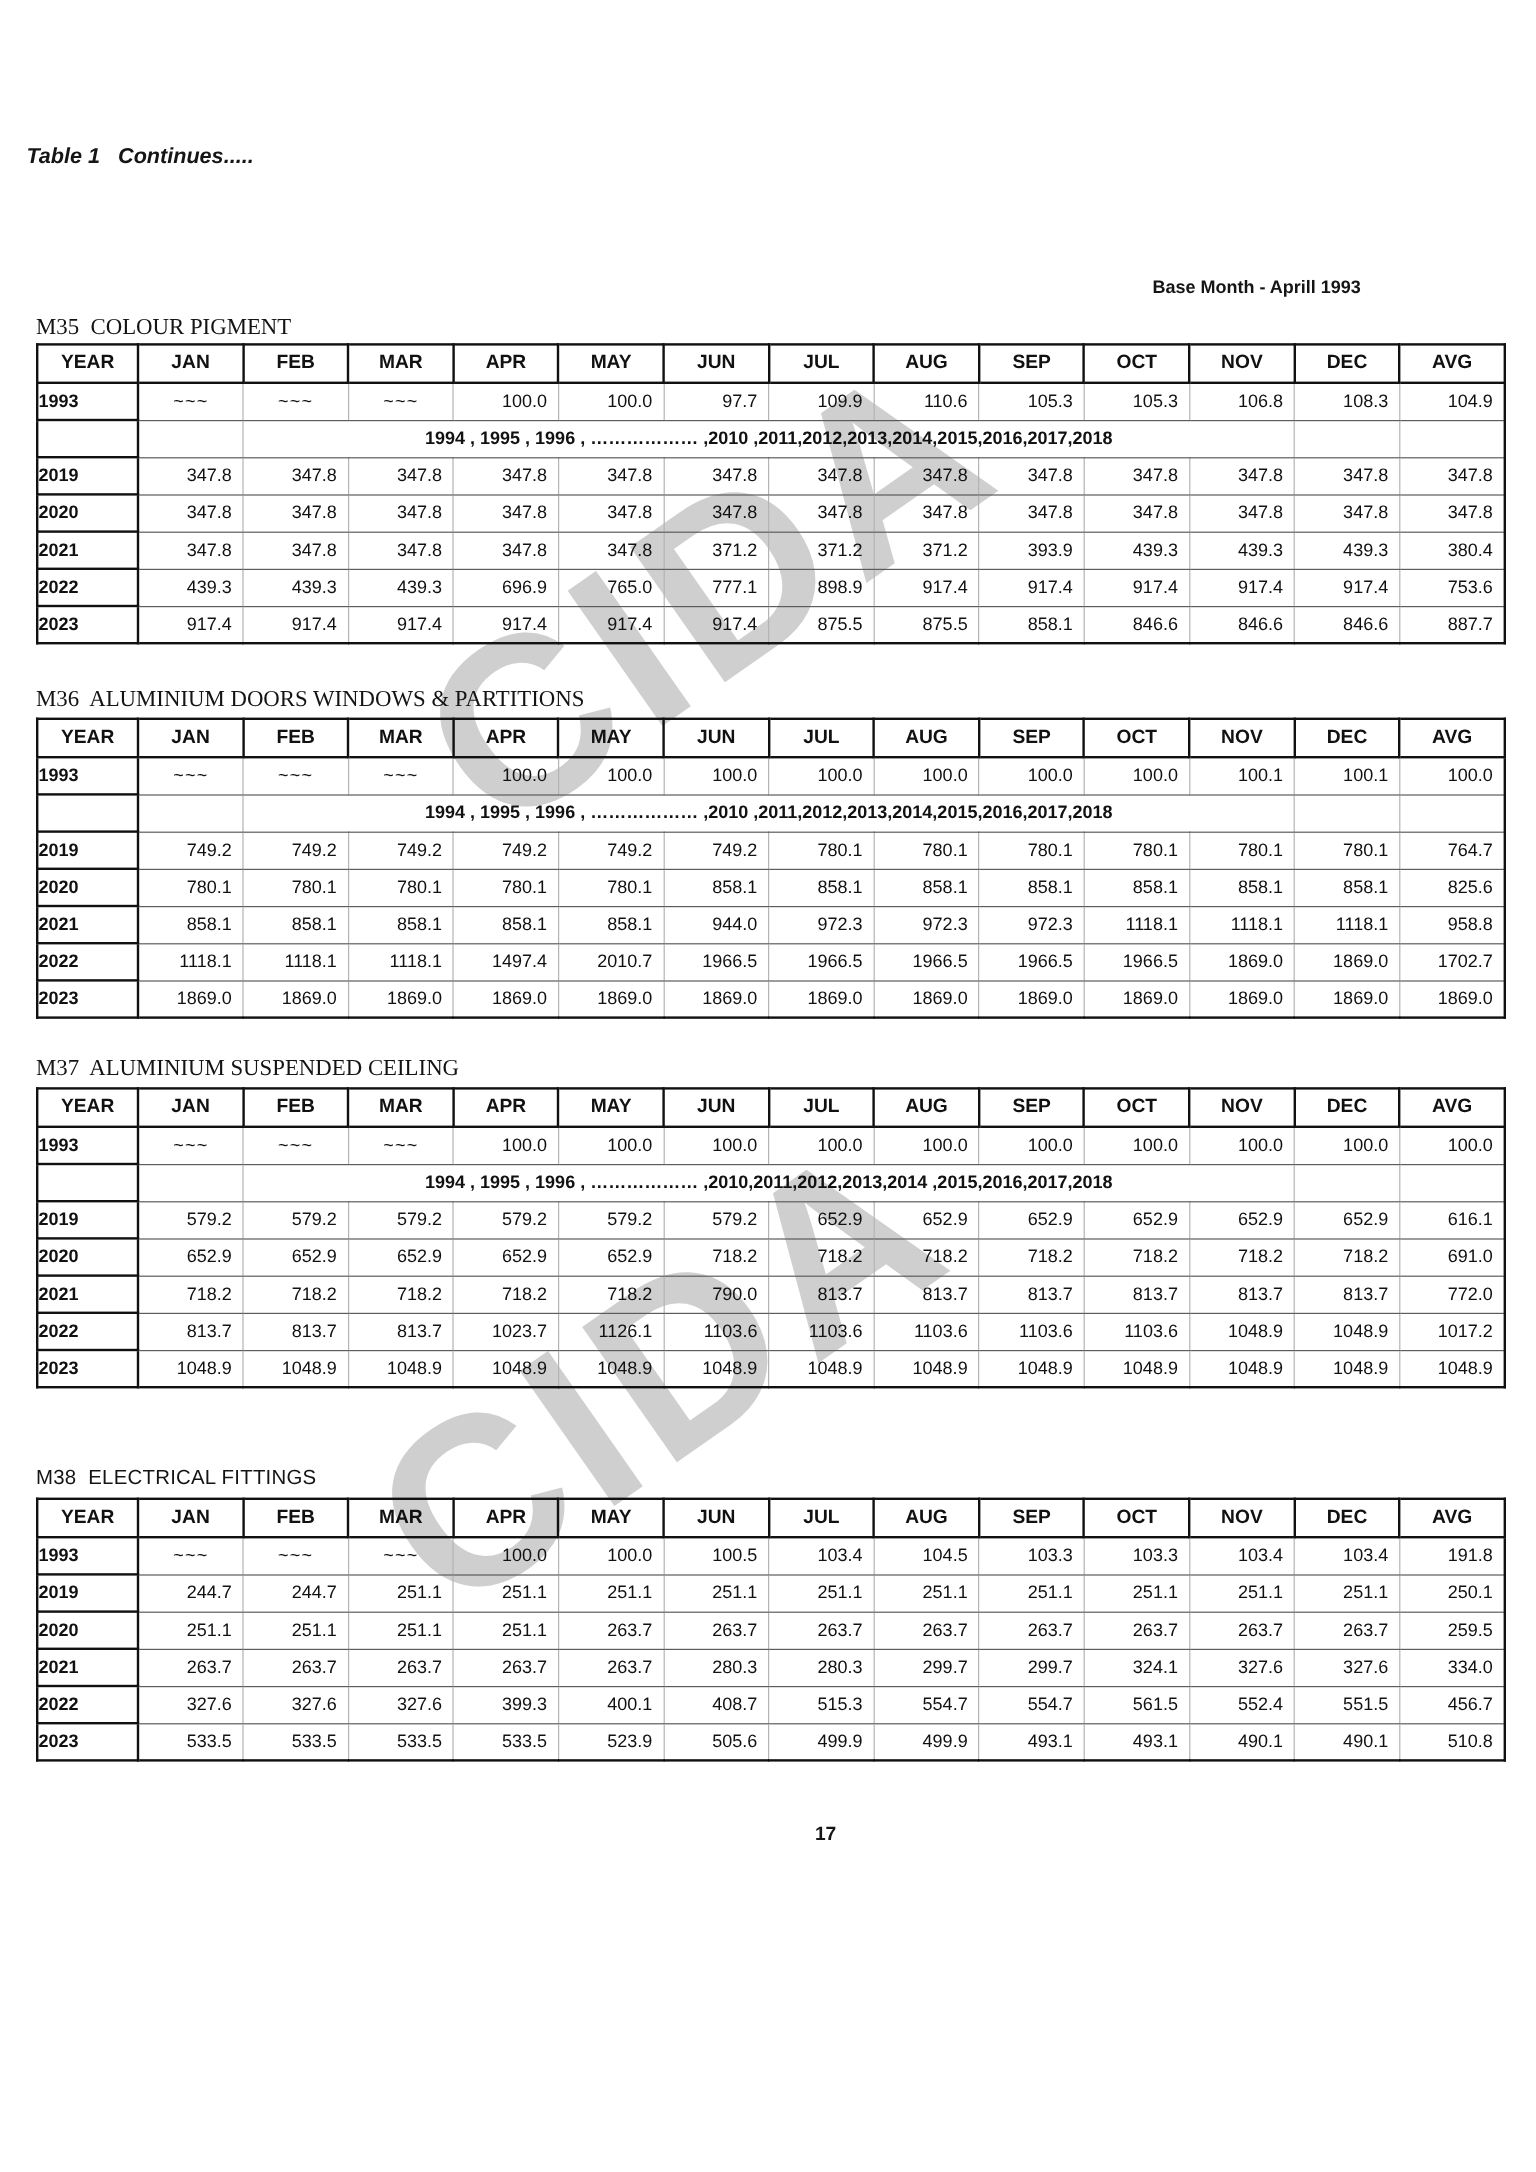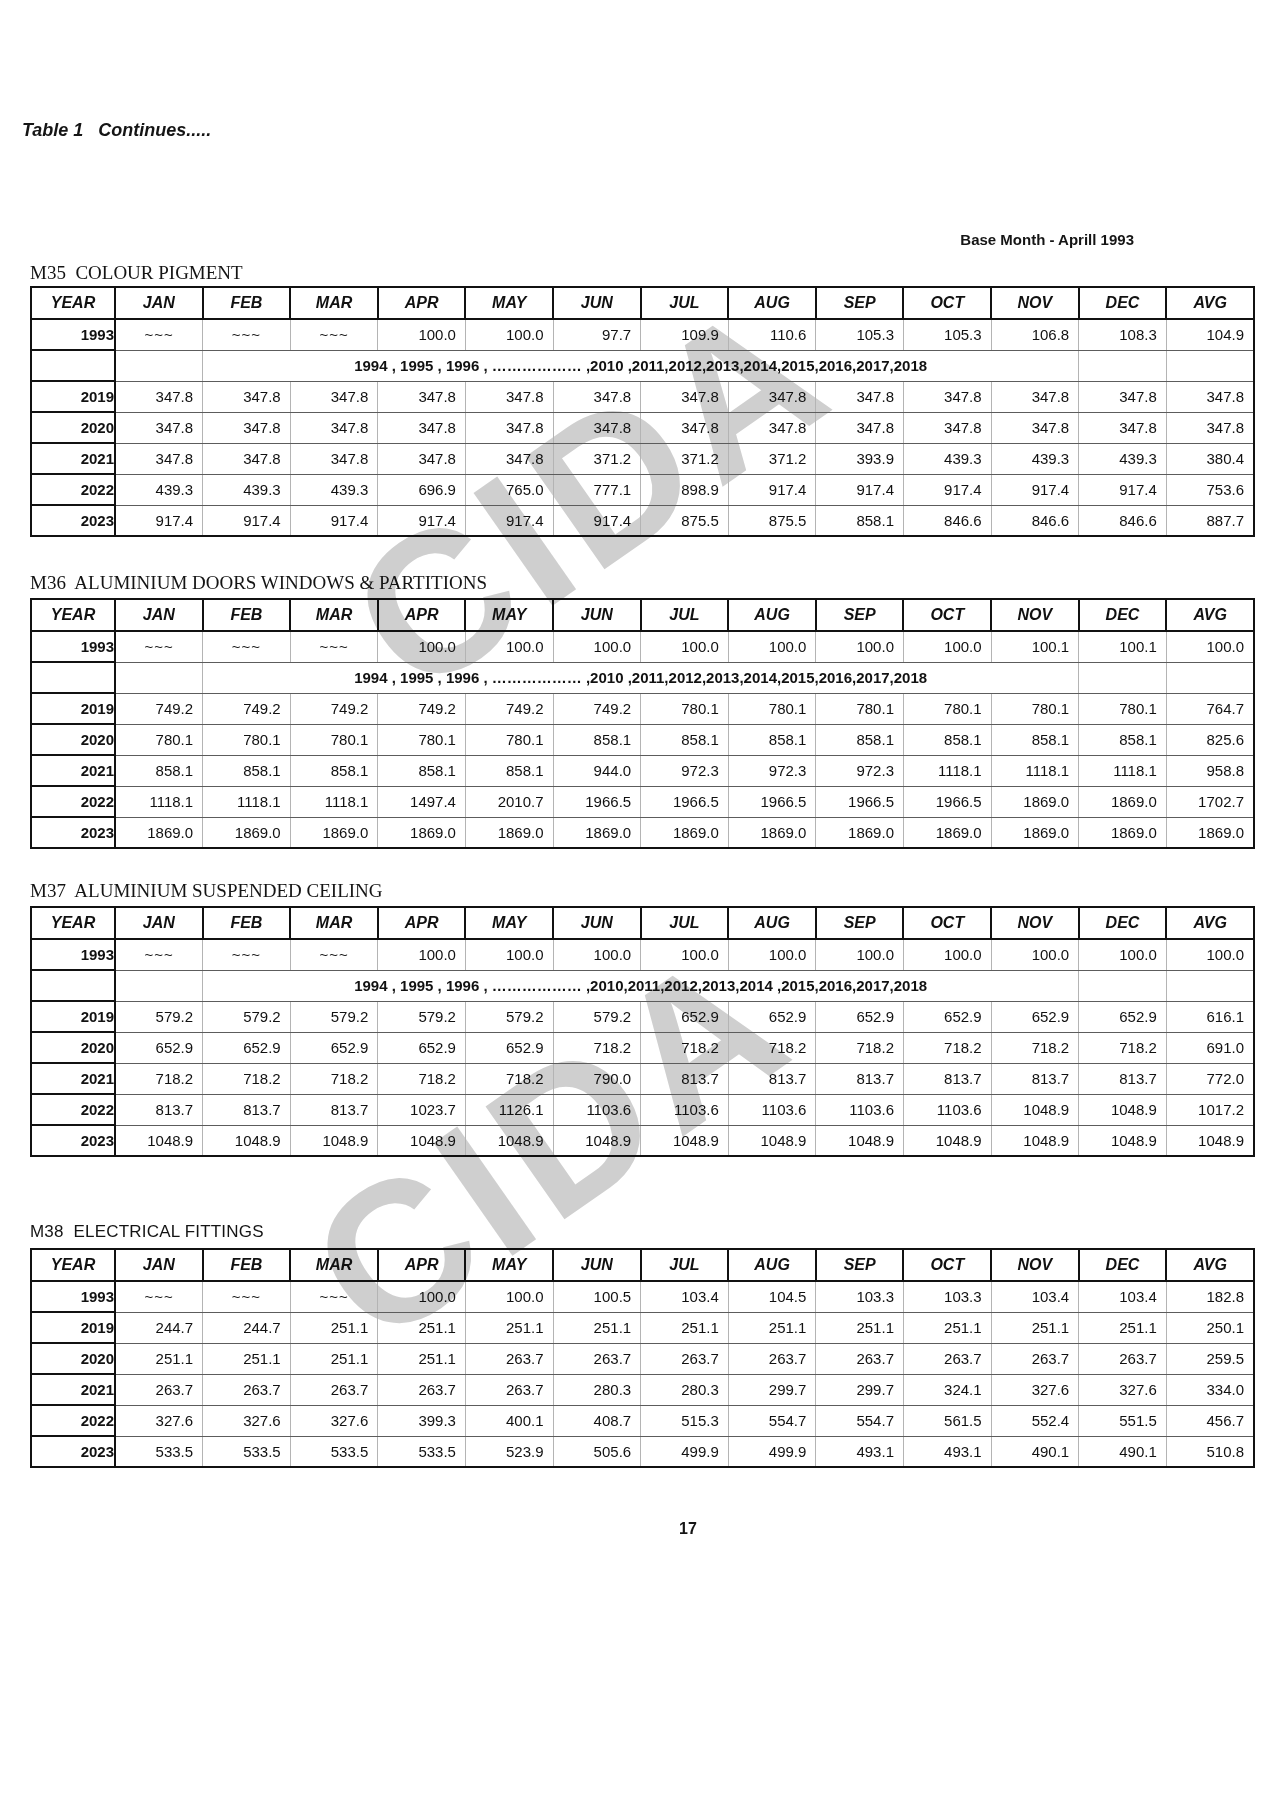--- a/index.html
+++ b/index.html
@@ -18,25 +18,25 @@
   .pageno{position:absolute;left:0;top:1520px;width:1280px;text-align:center;z-index:1;
           font-weight:bold;font-size:16px;color:#151515;margin-left:48px;}
 
   .tbl-title{position:absolute;left:30px;z-index:1;font-weight:normal;white-space:pre;color:#141414;}
   .tbl-title.serif{font-family:"Liberation Serif",serif;font-size:19px;}
   .tbl-title.sans{font-family:"Liberation Sans",sans-serif;font-size:17px;letter-spacing:0.2px;}
 
   table.idx{position:absolute;left:30px;z-index:1;width:1225px;border-collapse:collapse;
             table-layout:fixed;font-size:15px;background:transparent;border:2px solid #111;}
   table.idx th{border:2px solid #111;font-size:16px;font-weight:bold;height:30px;
-               padding:0;background:transparent;font-style:italic;}
+               padding:0;background:transparent;}
   table.idx td{height:29px;padding:0 9px 0 0;background:transparent;
                border-top:1px solid #5c5c5c;border-bottom:1px solid #5c5c5c;
                border-left:1px solid #b4b4b4;border-right:1px solid #b4b4b4;}
-  table.idx td.year{border:2px solid #111;font-weight:bold;text-align:right;padding:0;}
+  table.idx td.year{border:2px solid #111;font-weight:bold;text-align:left;padding:0;}
   table.idx td.val{text-align:right;}
   table.idx td.tilde{text-align:center;padding-right:0;letter-spacing:1px;}
   table.idx td.note{font-weight:bold;text-align:center;padding:0;white-space:pre;}
 </style>
 </head>
 <body>
 
 <div class="page">
   <div class="wm wm1">CIDA</div>
   <div class="wm wm2">CIDA</div>
@@ -515,21 +515,21 @@
             <td class="val tilde">~~~</td>
             <td class="val">100.0</td>
             <td class="val">100.0</td>
             <td class="val">100.5</td>
             <td class="val">103.4</td>
             <td class="val">104.5</td>
             <td class="val">103.3</td>
             <td class="val">103.3</td>
             <td class="val">103.4</td>
             <td class="val">103.4</td>
-            <td class="val avg">182.8</td>
+            <td class="val avg">191.8</td>
           </tr>
           <tr>
             <td class="year">2019</td>
             <td class="val">244.7</td>
             <td class="val">244.7</td>
             <td class="val">251.1</td>
             <td class="val">251.1</td>
             <td class="val">251.1</td>
             <td class="val">251.1</td>
             <td class="val">251.1</td>

